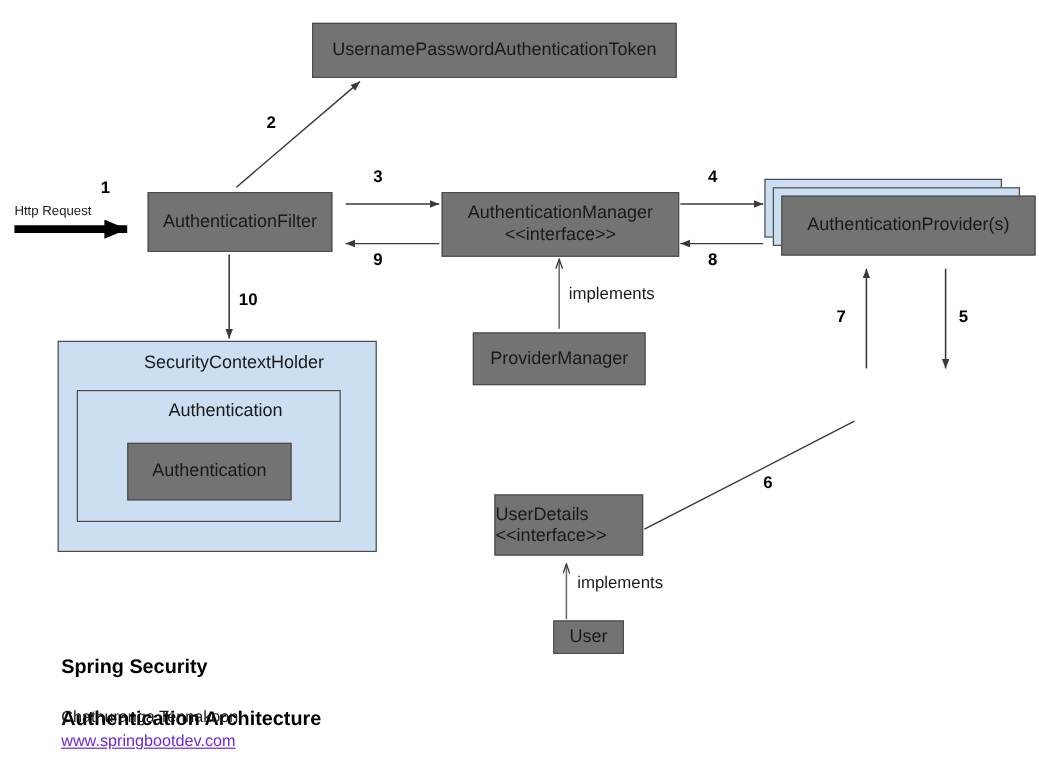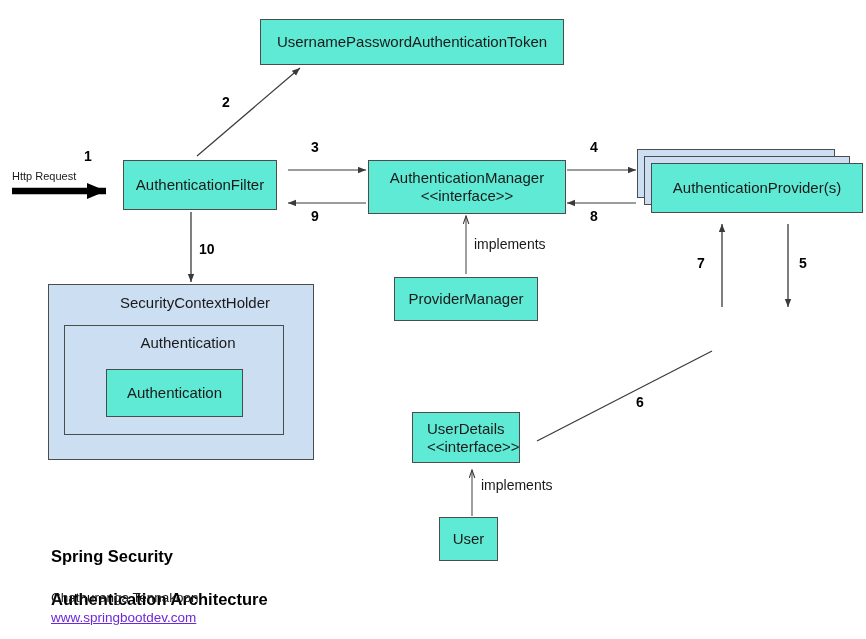--- a/index.html
+++ b/index.html
@@ -15,21 +15,21 @@
   #canvas {
     position: relative;
     width: 866px;
     height: 639px;
     background: #ffffff;
     overflow: hidden;
   }
   .box {
     position: absolute;
     box-sizing: border-box;
-    background: #5eead4;
+    background: #737373;
     border: 1px solid #4c4c4c;
     display: flex;
     align-items: center;
     justify-content: center;
     text-align: center;
     font-size: 15px;
     line-height: 1.18;
     color: #1a1a1a;
     white-space: pre-line;
     z-index: 3;
@@ -199,28 +199,28 @@
   <div class="stack-shadow" style="left:644px; top:156px; width:206px; height:49px;"></div>
   <div class="box" style="left:651px; top:163px; width:212px; height:50px;">
     <span class="lines">AuthenticationProvider(s)</span>
   </div>
 
   <div class="box" style="left:394px; top:277px; width:144px; height:44px;">
     <span class="lines">ProviderManager</span>
   </div>
 
 
-  <div class="box" style="left:412px; top:412px; width:108px; height:51px; justify-content:flex-start; padding-left:14px; text-align:left;">
+  <div class="box" style="left:412px; top:412px; width:124px; height:51px; justify-content:flex-start; padding-left:0; text-align:left;">
     <span class="lines" style="text-align:left;">
       <span>UserDetails</span>
       <span class="l2">&lt;&lt;interface&gt;&gt;</span>
     </span>
   </div>
 
-  <div class="box" style="left:439px; top:517px; width:59px; height:44px;">
+  <div class="box" style="left:461px; top:517px; width:59px; height:28px;">
     <span class="lines">User</span>
   </div>
 
   <div class="container-box" style="left:48px; top:284px; width:266px; height:176px;">
     <span class="container-label" style="top:9px;">SecurityContextHolder</span>
   </div>
 
   <div class="container-box" style="left:64px; top:325px; width:220px; height:110px;">
     <span class="container-label" style="top:8px;">Authentication</span>
   </div>

